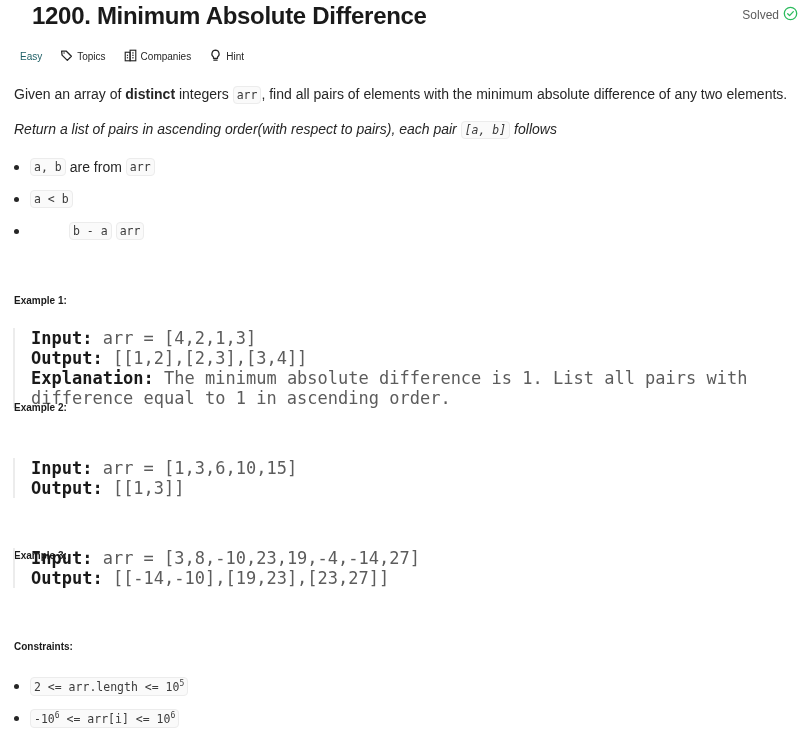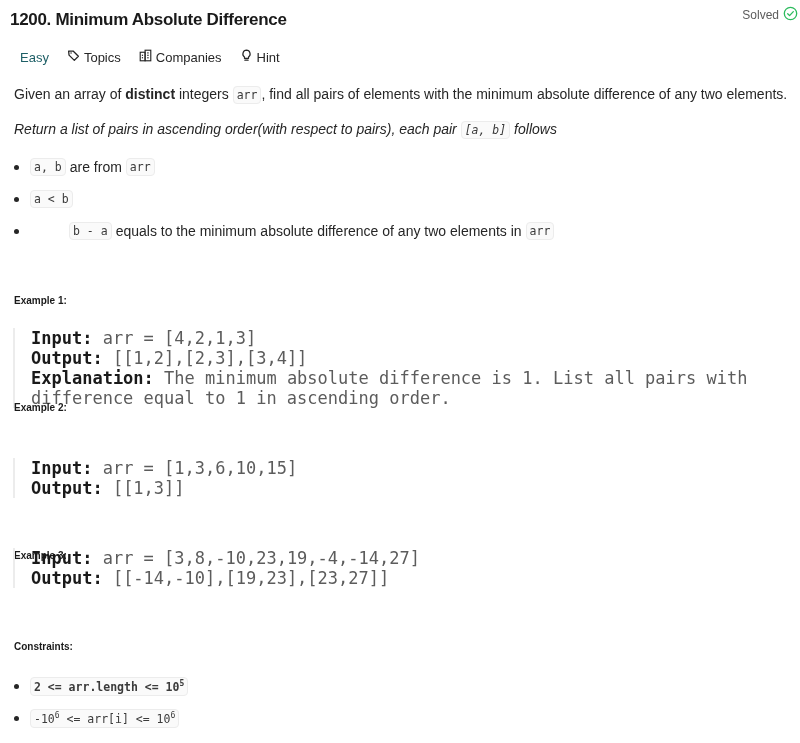--- a/index.html
+++ b/index.html
@@ -4,35 +4,34 @@
 <style>
   html, body { margin: 0; padding: 0; background: #ffffff; }
   body {
     width: 800px; height: 743px; overflow: hidden;
     font-family: "Liberation Sans", "DejaVu Sans", sans-serif;
     color: #1a1a1a;
     position: relative;
   }
   .page { position: absolute; left: 0; top: 0; width: 800px; }
   .title {
-    position: absolute; left: 10px; top: 2px;
-    font-size: 17px; font-weight: 600; letter-spacing: -0.3px; color: #1a1a1a;
+    position: absolute; left: 32px; top: 2px;
+    font-size: 24px; font-weight: 600; letter-spacing: -0.3px; color: #1a1a1a;
     white-space: nowrap;
-    margin-top: 8px;
   }
   .solved {
     position: absolute; right: 2px; top: 6px;
     display: flex; align-items: center; gap: 4px;
     font-size: 12px; color: #5c5c5c;
   }
   .solved svg { width: 15px; height: 15px; }
   .tags {
     position: absolute; left: 14px; top: 47px;
     display: flex; align-items: center; gap: 6px;
-    font-size: 13px; color: #262626;
+    font-size: 10px; color: #262626;
   }
   .tag {
     display: flex; align-items: center; gap: 4px;
     padding: 2px 6px; border-radius: 12px; cursor: pointer;
   }
   .tag.easy { color: #1e5f66; padding-left: 6px; }
   .tag svg { width: 13px; height: 13px; }
   .body-text {
     position: absolute; left: 14px;
     font-size: 14px; line-height: 16px; color: #262626; white-space: nowrap;
@@ -142,41 +141,40 @@
     <span class="dot"></span>
     <span class="content">
       <code class="inline">a &lt; b</code>
     </span>
   </div>
 
   <div class="bullet" style="top:222px;gap:39px;">
     <span class="dot"></span>
     <span class="content">
       <code class="inline">b - a</code>
-      <span>equals to the minimum absolute difference of any two elements in</span>
       <code class="inline">arr</code>
     </span>
   </div>
 
   <div class="ex-heading" style="top:295px;">Example 1:</div>
   <div class="ex-block" style="top:328px;"><span class="lbl">Input:</span><span> arr = [4,2,1,3]</span>
 <span class="lbl">Output:</span><span> [[1,2],[2,3],[3,4]]</span>
 <span class="lbl">Explanation:</span><span> The minimum absolute difference is 1. List all pairs with difference equal to 1 in ascending order.</span></div>
 
   <div class="ex-heading" style="top:402px;">Example 2:</div>
   <div class="ex-block" style="top:458px;"><span class="lbl">Input:</span><span> arr = [1,3,6,10,15]</span>
 <span class="lbl">Output:</span><span> [[1,3]]</span></div>
 
   <div class="ex-heading" style="top:514px;margin-top:36px;">Example 3:</div>
   <div class="ex-block" style="top:548px;"><span class="lbl">Input:</span><span> arr = [3,8,-10,23,19,-4,-14,27]</span>
 <span class="lbl">Output:</span><span> [[-14,-10],[19,23],[23,27]]</span></div>
 
   <div class="ex-heading" style="top:641px;">Constraints:</div>
 
-  <div class="bullet" style="top:677px;font-weight:bold;">
+  <div class="bullet" style="top:677px;">
     <span class="dot"></span>
     <span class="content">
       <code class="inline"><span>2 &lt;= arr.length &lt;= 10</span><sup>5</sup></code>
     </span>
   </div>
 
   <div class="bullet" style="top:709px;">
     <span class="dot"></span>
     <span class="content">
       <code class="inline"><span>-10</span><sup>6</sup><span> &lt;= arr[i] &lt;= 10</span><sup>6</sup></code>

